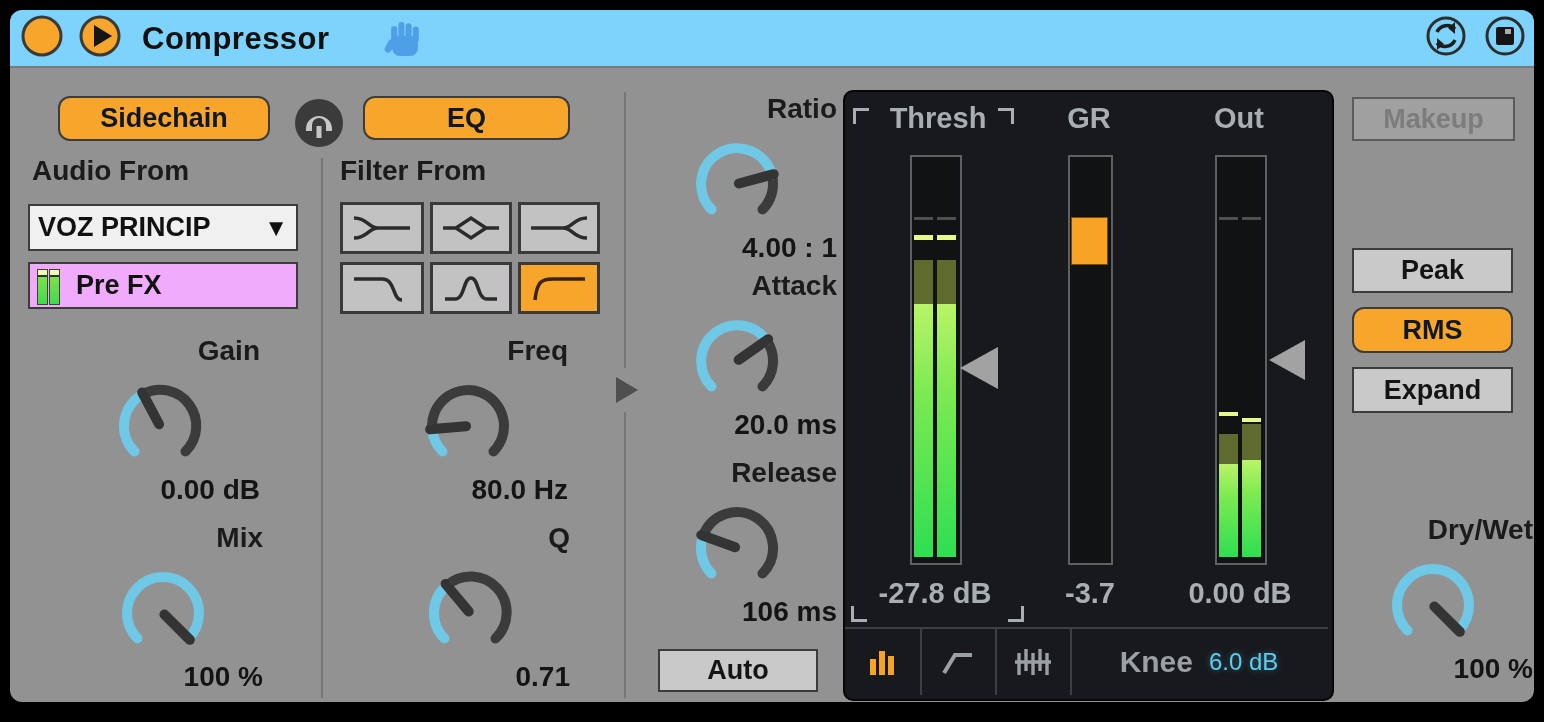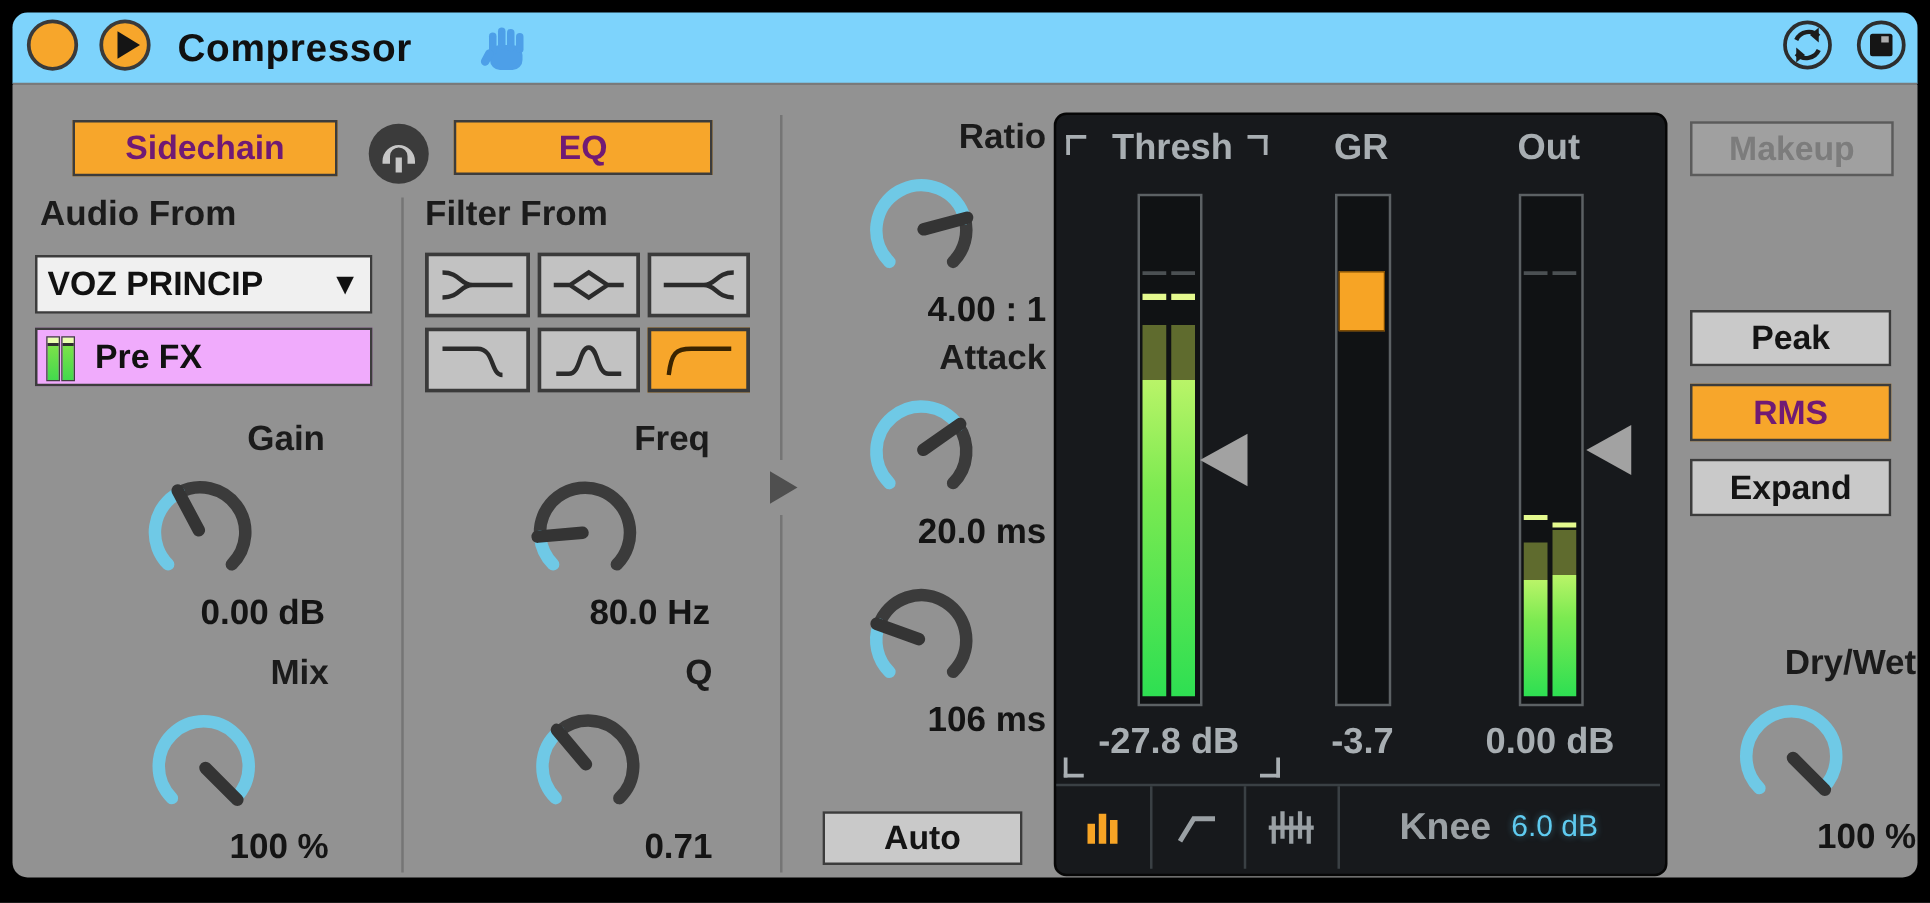--- a/index.html
+++ b/index.html
@@ -7,21 +7,21 @@
           font-family:"Liberation Sans",sans-serif;-webkit-font-smoothing:antialiased;}
   .titlebar{position:absolute;left:10px;top:10px;width:1524px;height:58px;background:#7dd3fc;
             border-radius:12px 12px 0 0;border-bottom:2px solid #7a7a7a;box-sizing:border-box;}
   .body{position:absolute;left:10px;top:68px;width:1524px;height:634px;background:#929292;
         border-radius:0 0 12px 12px;}
   .abs{position:absolute;box-sizing:border-box;}
   .title{font-size:31px;font-weight:700;color:#101010;letter-spacing:.5px;}
   .lbl{font-size:28px;font-weight:700;color:#1b1b1b;text-align:center;white-space:nowrap;}
   .btn{border:2px solid #3c3c3c;background:#C9C9C9;color:#141414;font-weight:700;
        font-size:27px;text-align:center;white-space:nowrap;}
-  .btn.orange{background:#F7A62B;color:#701a75;}
+  .btn.orange{background:#F7A62B;color:#0f172a;border-radius:12px;}
   .btn.disabled{background:#A0A0A0;color:#7c7c7c;border-color:#5b5b5b;}
   .chooser{border:2px solid #3c3c3c;font-weight:700;font-size:27px;color:#111;display:flex;align-items:center;}
   .vline{position:absolute;width:2px;background:#757575;}
   .kblock{position:absolute;width:200px;text-align:right;}
   .kblock .klabel{font-size:28px;font-weight:700;color:#1b1b1b;height:36px;line-height:36px;}
   .kblock .knob{width:100px;height:100px;margin:4px auto 0;}
   .kblock .kvalue{font-size:28px;font-weight:700;color:#141414;height:36px;line-height:34px;}
   
   .display{position:absolute;left:843px;top:90px;width:487px;height:607px;background:#17191C;
            border-radius:10px;border:2px solid #060606;}
@@ -197,20 +197,21 @@
   <div class="kblock" style="left:637px;top:268px">
     <div class="klabel">Attack</div>
     <div class="knob"><svg width="100" height="100" viewBox="0 0 100 100">
           <path d="M79.5,32.4 A36,36 0 0 1 75.5,78.5" stroke="#3b3b3b" stroke-width="10" fill="none" stroke-linecap="round"></path>
           <path d="M24.5,78.5 A36,36 0 1 1 79.5,32.4" stroke="#6FC9E6" stroke-width="10" fill="none" stroke-linecap="round"></path>
           <line x1="51.63830408857798" y1="51.852847127297906" x2="81.12777768298169" y2="31.204095418660245" stroke="#343434" stroke-width="10" stroke-linecap="round"></line>
         </svg></div>
     <div class="kvalue">20.0 ms</div>
   </div>
   <div class="kblock" style="left:637px;top:455px">
+    <div class="klabel">Release</div>
     <div class="knob"><svg width="100" height="100" viewBox="0 0 100 100">
           <path d="M16.2,40.7 A36,36 0 1 1 75.5,78.5" stroke="#3b3b3b" stroke-width="10" fill="none" stroke-linecap="round"></path>
           <path d="M24.5,78.5 A36,36 0 0 1 16.2,40.7" stroke="#6FC9E6" stroke-width="10" fill="none" stroke-linecap="round"></path>
           <line x1="48.12061475842818" y1="52.31595971334866" x2="14.291680410135484" y2="40.00323455362459" stroke="#343434" stroke-width="10" stroke-linecap="round"></line>
         </svg></div>
     <div class="kvalue">106 ms</div>
   </div>
   <div class="abs btn" style="left:658px;top:649px;width:160px;height:43px;line-height:39px">Auto</div>
 
   <div class="display">

